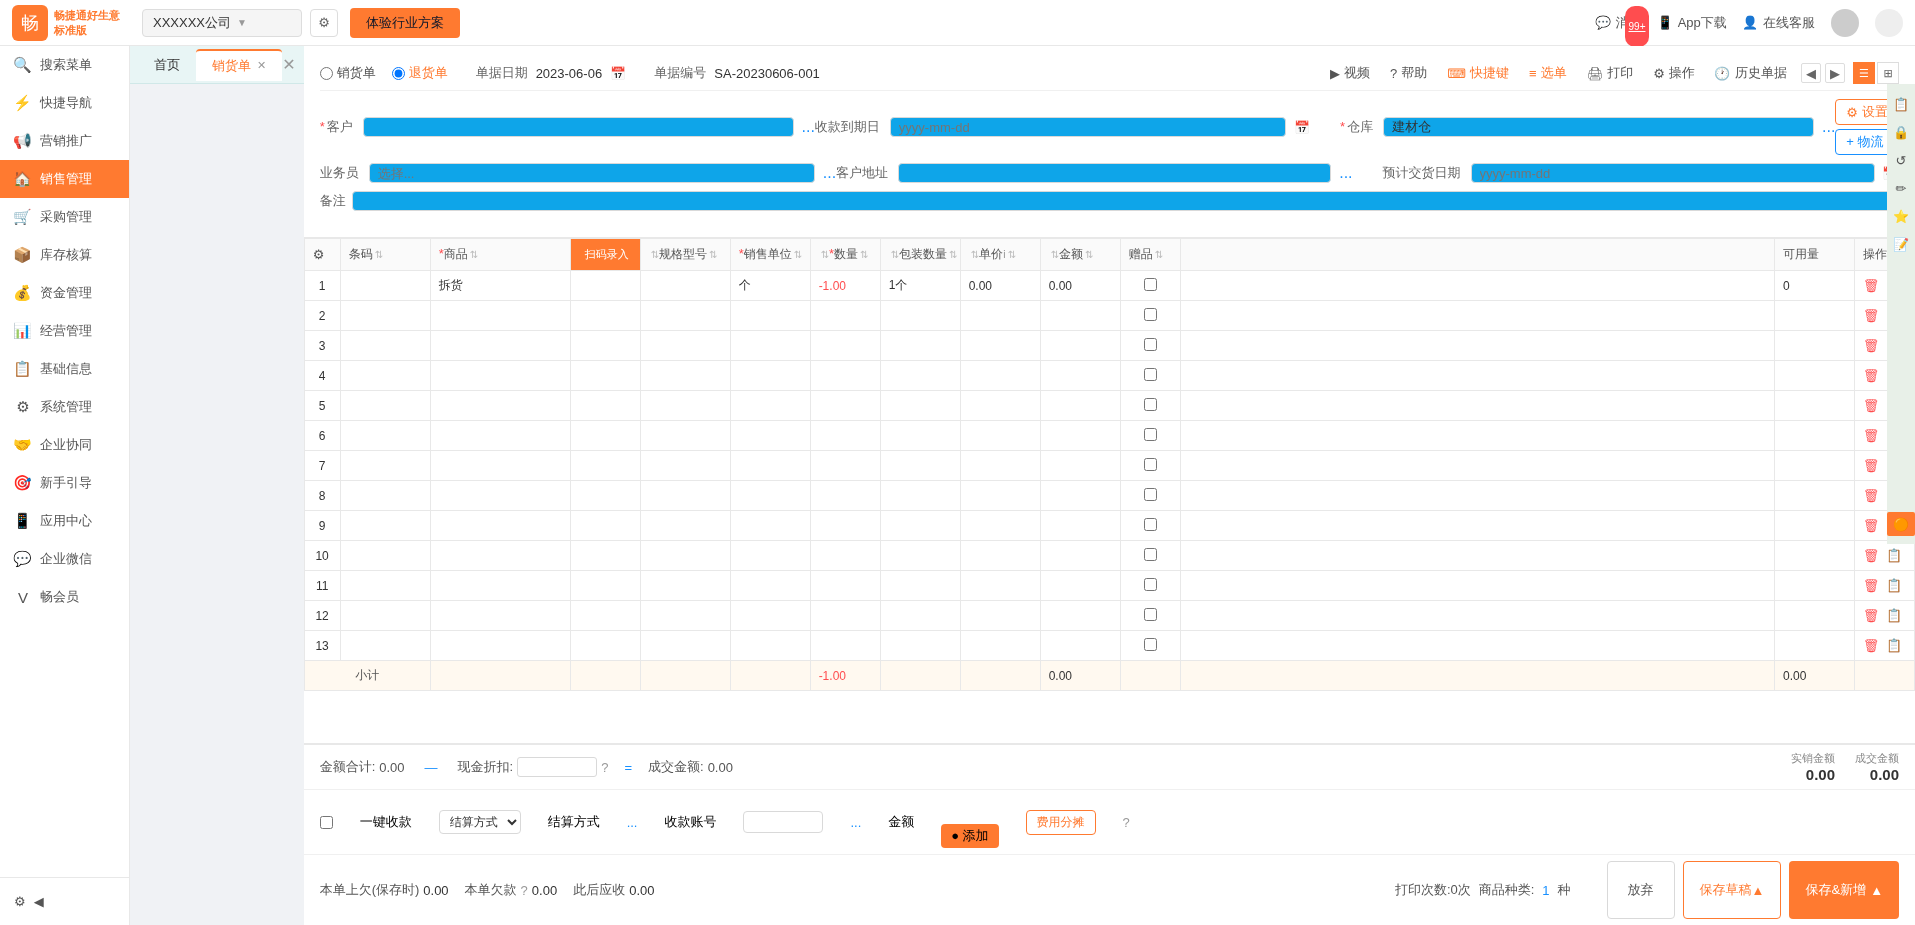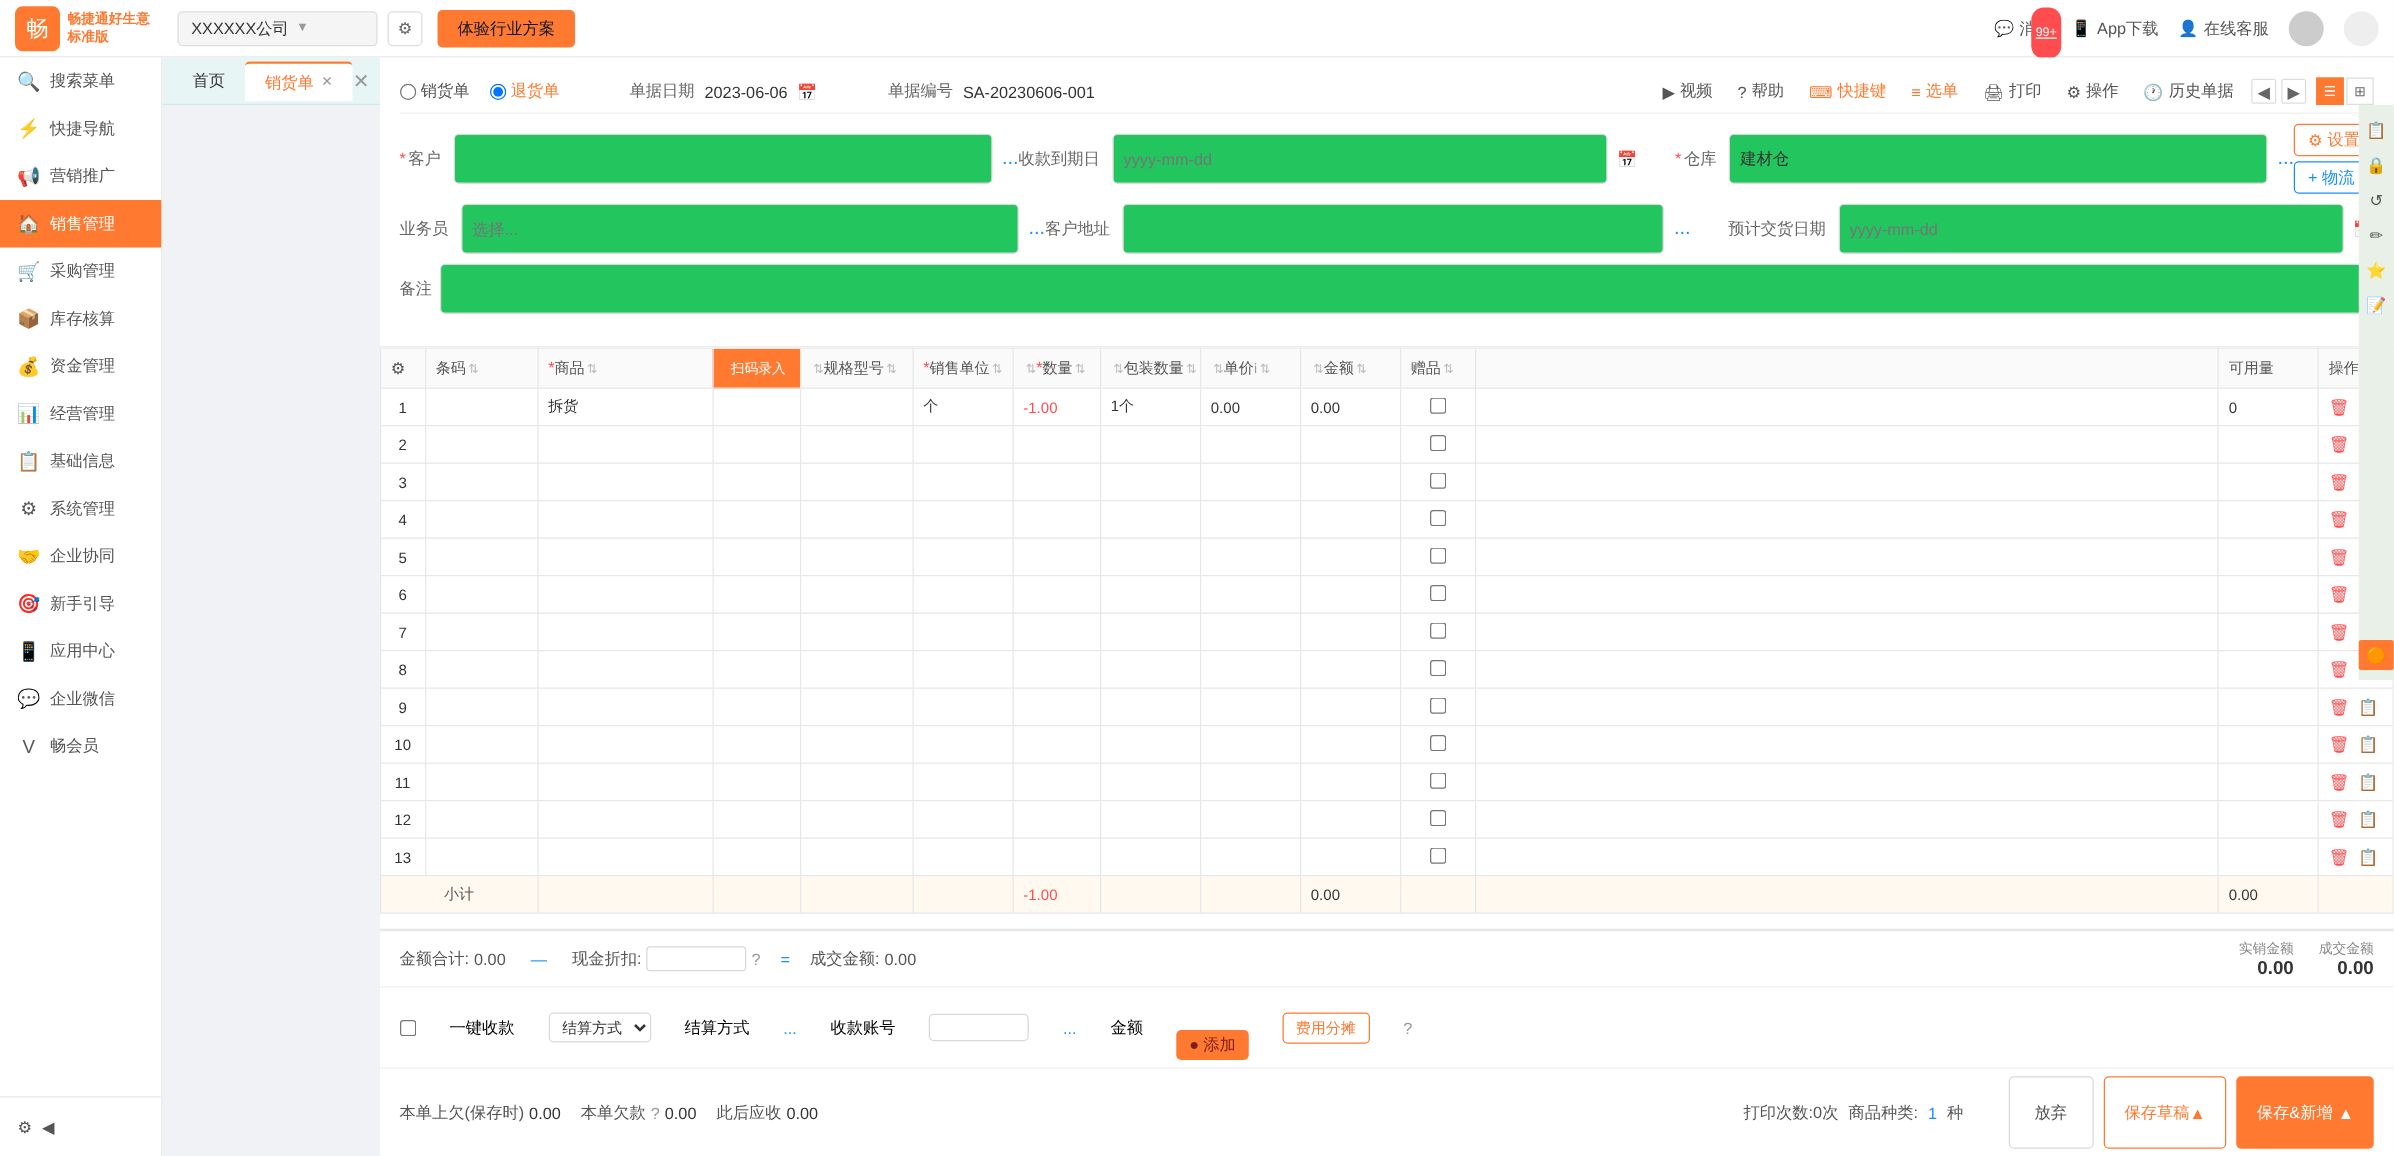--- a/index.html
+++ b/index.html
@@ -41,39 +41,39 @@
 
     
     .content { flex: 1; background: #f5f5f5; overflow: hidden; display: flex; flex-direction: column; }
     .form-area { background: #fff; padding: 10px 16px; border-bottom: 1px solid #e8e8e8; }
 
     
     .doc-type-row { display: flex; align-items: center; gap: 20px; padding: 6px 0; border-bottom: 1px solid #f0f0f0; }
     .radio-group { display: flex; align-items: center; gap: 16px; }
     .radio-item { display: flex; align-items: center; gap: 4px; cursor: pointer; font-size: 13px; color: #555; }
     .radio-item.active { color: #ff7a30; }
-    .doc-meta { display: flex; align-items: center; gap: 8px; margin-left: 36px; justify-content: center; }
+    .doc-meta { display: flex; align-items: center; gap: 8px; margin-left: 8px; justify-content: center; }
     .doc-meta-label { color: #666; }
     .doc-meta-value { color: #333; font-weight: 500; }
     .doc-actions { margin-left: auto; display: flex; align-items: center; gap: 8px; }
     .action-btn { display: flex; align-items: center; gap: 4px; color: #555; cursor: pointer; font-size: 12px; padding: 2px 6px; }
     .action-btn.orange { color: #ff7a30; }
     .view-btns { display: flex; gap: 2px; }
     .view-btn { width: 22px; height: 22px; border: 1px solid #ddd; display: flex; align-items: center; justify-content: center; cursor: pointer; color: #666; font-size: 11px; }
     .view-btn.active { background: #ff7a30; color: white; border-color: #ff7a30; }
     .nav-arrows { display: flex; gap: 4px; }
     .nav-arrow { width: 20px; height: 20px; border: 1px solid #ddd; display: flex; align-items: center; justify-content: center; cursor: pointer; color: #666; border-radius: 2px; }
 
     
     .form-fields { padding: 8px 0; }
     .form-row { display: flex; align-items: center; gap: 0; margin-bottom: 8px; }
     .form-field { display: flex; align-items: center; flex: 1; }
     .field-label { color: #666; font-size: 13px; white-space: nowrap; padding-right: 6px; }
     .field-label.required::before { content: '*'; color: #ff4d4f; margin-right: 2px; }
-    .field-input { flex: 1; border: 1px solid #d9d9d9; border-radius: 4px; padding: 4px 8px; color: #333; background: #22c55e; height: 40px; font-size: 13px; }
+    .field-input { flex: 1; border: 1px solid #d9d9d9; border-radius: 4px; padding: 4px 8px; color: #333; background: #0ea5e9; height: 20px; font-size: 13px; }
     .field-dots { color: #1890ff; cursor: pointer; margin-left: 4px; font-size: 16px; }
     .field-cal { color: #999; cursor: pointer; margin-left: 4px; }
     .right-actions { display: flex; flex-direction: column; gap: 4px; }
     .setup-btn { background: #fff; border: 1px solid #ff7a30; color: #ff7a30; border-radius: 4px; padding: 3px 10px; cursor: pointer; font-size: 12px; display: flex; align-items: center; gap: 4px; }
     .logistics-btn { background: #fff; border: 1px solid #1890ff; color: #1890ff; border-radius: 4px; padding: 3px 10px; cursor: pointer; font-size: 12px; display: flex; align-items: center; gap: 4px; }
 
     
     .table-area { flex: 1; overflow: auto; background: #fff; margin: 0; }
     .data-table { width: 100%; border-collapse: collapse; table-layout: fixed; }
     .data-table th { background: #fafafa; border: 1px solid #e8e8e8; padding: 6px 8px; text-align: left; font-size: 12px; color: #555; font-weight: 500; white-space: nowrap; }
@@ -86,21 +86,21 @@
     .checkbox-cell { text-align: center; }
     .delete-icon { color: #ff4d4f; cursor: pointer; }
     .copy-icon { color: #1890ff; cursor: pointer; }
     .footer-total-item { display: flex; align-items: center; gap: 4px; color: #555; font-size: 13px; }
     .dash-divider { color: #1890ff; margin: 0 4px; }
     .equals-sign { color: #1890ff; }
     .question-icon { color: #999; cursor: pointer; }
     .payment-select { border: 1px solid #d9d9d9; border-radius: 4px; padding: 3px 6px; font-size: 12px; color: #333; background: #fff; }
     .payment-dots { color: #1890ff; cursor: pointer; }
     .payment-input { border: 1px solid #d9d9d9; border-radius: 4px; padding: 3px 6px; font-size: 12px; color: #333; background: #fff; width: 80px; }
-    .add-btn-orange { background: #ff7a30; color: #7f1d1d; border: none; border-radius: 4px; padding: 3px 10px; cursor: pointer; font-size: 12px; margin-top: 28px; }
+    .add-btn-orange { background: #ff7a30; color: #000000; border: none; border-radius: 4px; padding: 3px 10px; cursor: pointer; font-size: 12px; margin-top: 28px; }
     .expense-btn { background: #fff; border: 1px solid #ff7a30; color: #ff7a30; border-radius: 4px; padding: 3px 10px; cursor: pointer; font-size: 12px; }
     .footer-stats { display: flex; align-items: center; gap: 16px; flex: 1; }
     .stat-item { display: flex; align-items: center; gap: 4px; font-size: 12px; color: #555; }
     .stat-value { color: #333; font-weight: 500; }
     .print-info { margin-left: auto; display: flex; align-items: center; gap: 8px; font-size: 12px; color: #555; }
 
     .abandon-btn { background: #fff; border: 1px solid #d9d9d9; color: #555; border-radius: 4px; padding: 7px 20px; cursor: pointer; font-size: 13px; }
     .draft-btn { background: #fff; border: 1px solid #ff7a30; color: #ff7a30; border-radius: 4px; padding: 7px 16px; cursor: pointer; font-size: 13px; display: flex; align-items: center; gap: 0; }
     .save-new-btn { background: #ff7a30; color: white; border: none; border-radius: 4px; padding: 20px 16px; cursor: pointer; font-size: 13px; display: flex; align-items: center; gap: 4px; }
 

